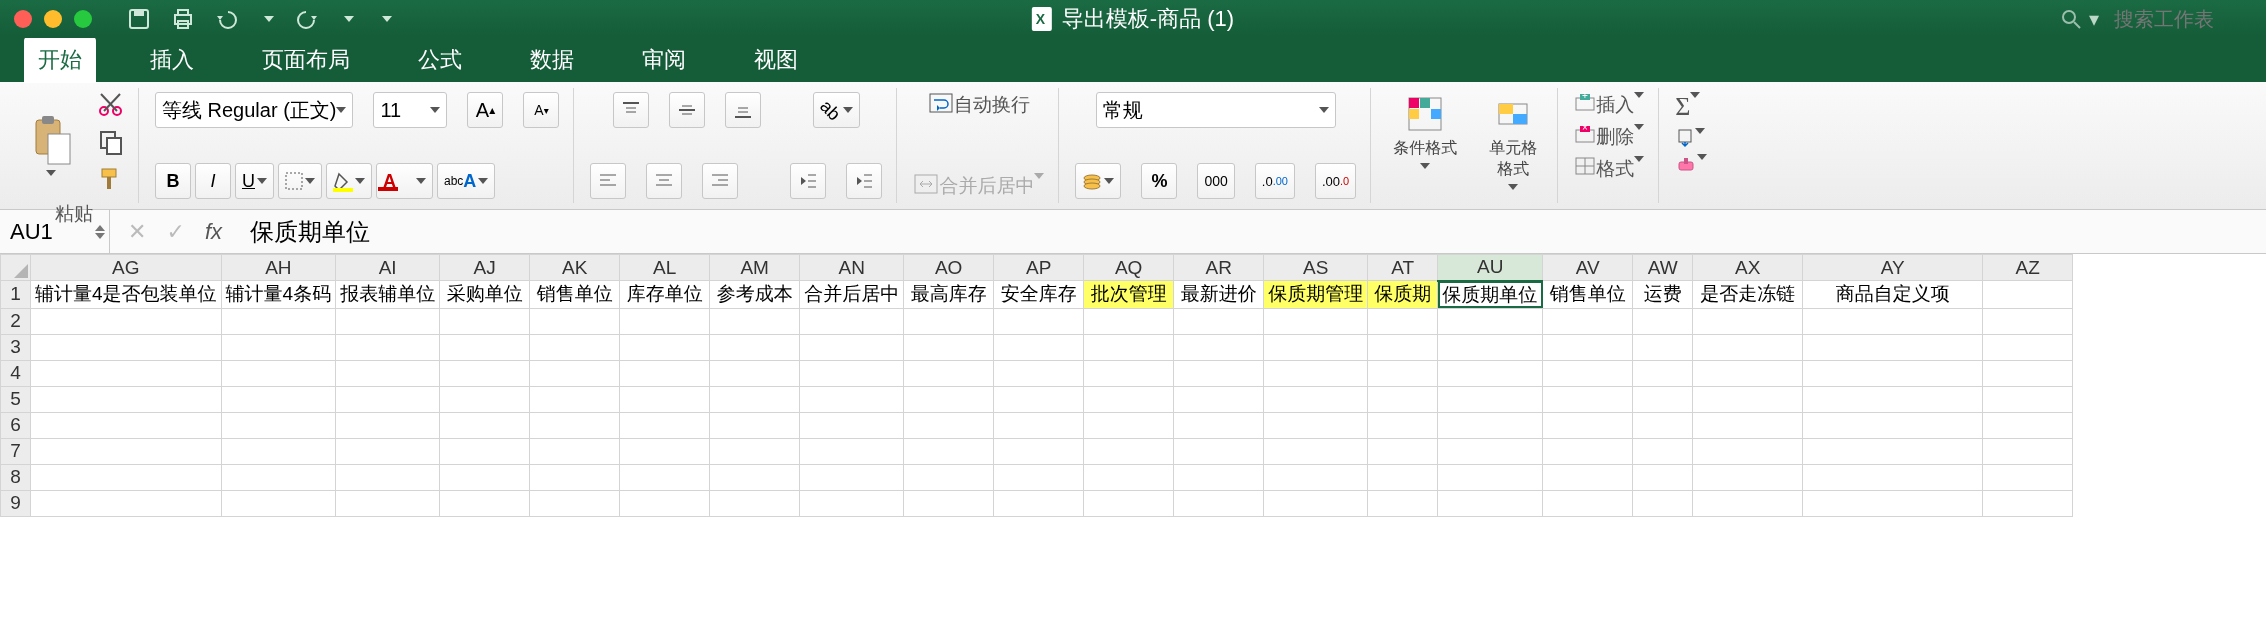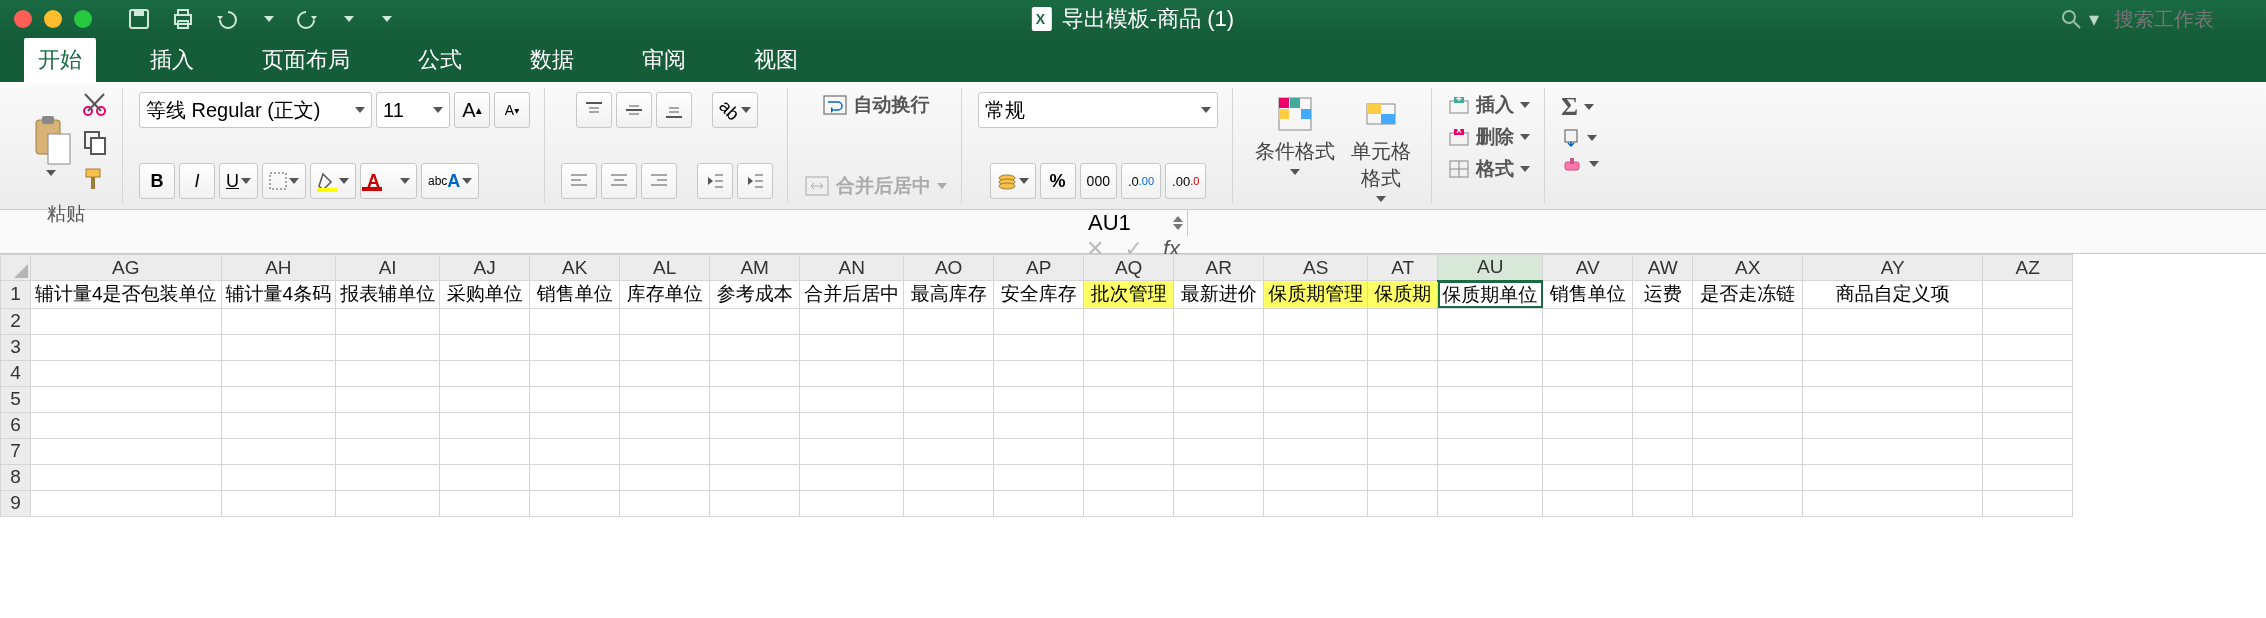--- a/index.html
+++ b/index.html
@@ -22,34 +22,34 @@
 
 .tabsrow { height:44px; background:#155c39; display:flex; align-items:center; padding-left:24px; gap:40px; color:#fff; font-size:22px; font-weight:500; }
 .tab { padding:8px 14px; cursor:pointer; }
 .tab.active { background:#fff; color:#1a6b43; border-radius:4px 4px 0 0; }
 
 
 .ribbon { height:128px; background:linear-gradient(#fafafa,#ececec); border-bottom:1px solid #c9c9c9; display:flex; align-items:stretch; padding:6px 10px; gap:2px; }
 .group { display:flex; flex-direction:column; align-items:center; justify-content:space-between; padding:4px 14px; border-right:1px solid #d5d5d5; }
 .group:last-child{border-right:none;}
 .group .label { font-size:19px; color:#555; margin-top:4px; }
-.rowctl { display:flex; align-items:center; gap:4px; }
+.rowctl { display:flex; align-items:center; gap:20px; }
 .stackctl { display:flex; flex-direction:column; gap:6px; }
 .btn { height:36px; min-width:36px; border:1px solid #c7c7c7; background:linear-gradient(#fff,#f1f1f1); border-radius:3px; display:flex; align-items:center; justify-content:center; padding:0 6px; cursor:pointer; }
 .btn .caret { margin-left:2px; }
 .dropdown { height:36px; border:1px solid #c7c7c7; background:#fff; border-radius:3px; display:flex; align-items:center; padding:0 6px; cursor:pointer; }
 .dropdown span.txt { flex:1; font-size:20px; }
 .caret { width:0;height:0;border-left:5px solid transparent;border-right:5px solid transparent;border-top:6px solid #555;}
-.big-icon-btn { display:flex; flex-direction:column; align-items:center; gap:4px; cursor:pointer; padding:2px 6px; font-size:20px; color:#444; }
+.big-icon-btn { display:flex; flex-direction:column; align-items:center; gap:4px; cursor:pointer; padding:2px 6px; font-size:16px; color:#444; }
 .big-icon-btn svg { display:block; }
 .vstack3 { display:flex; flex-direction:column; gap:6px; }
-.mini-row { display:flex; align-items:center; gap:6px; font-size:19px; color:#555;font-weight:bold; }
-
-
-.formulabar { height:44px; border-bottom:1px solid #c9c9c9; display:flex; align-items:center; background:#fafafa;flex-direction:column; }
+.mini-row { display:flex; align-items:flex-start; gap:0; font-size:19px; color:#555; }
+
+
+.formulabar { height:44px; border-bottom:1px solid #c9c9c9; display:flex; background:#fafafa; }
 .namebox { width:110px; height:100%; border-right:1px solid #c9c9c9; display:flex; align-items:center; padding:0 10px; font-size:22px; position:relative; }
 .namebox .spin { position:absolute; right:4px; display:flex; flex-direction:column; gap:2px; }
 .namebox .spin div { width:0;height:0;border-left:5px solid transparent;border-right:5px solid transparent; }
 .namebox .spin .up{border-bottom:6px solid #777;} .namebox .spin .dn{border-top:6px solid #777;}
 .fx-ctls { display:flex; align-items:center; gap:20px; padding:0 18px; color:#888; font-size:22px; }
 .fx-ctls .fx { font-style:italic; color:#555; }
 .formula-input { flex:1; font-size:24px; padding:0 10px; height:100%; border:none; outline:none; background:transparent; }
 
 
 .gridwrap { position:relative; overflow:hidden; }

